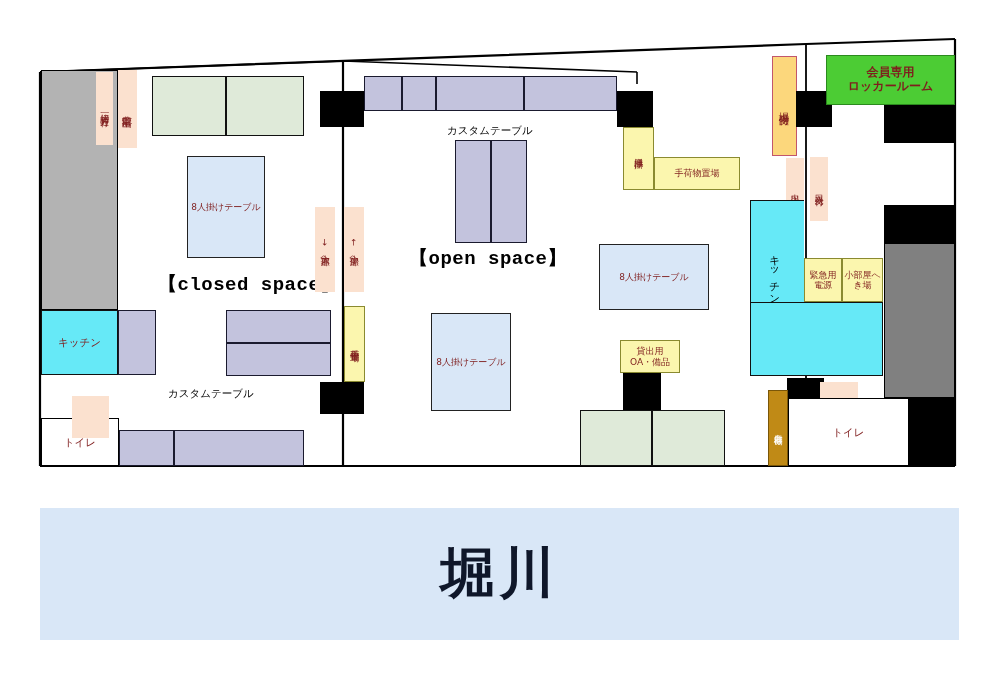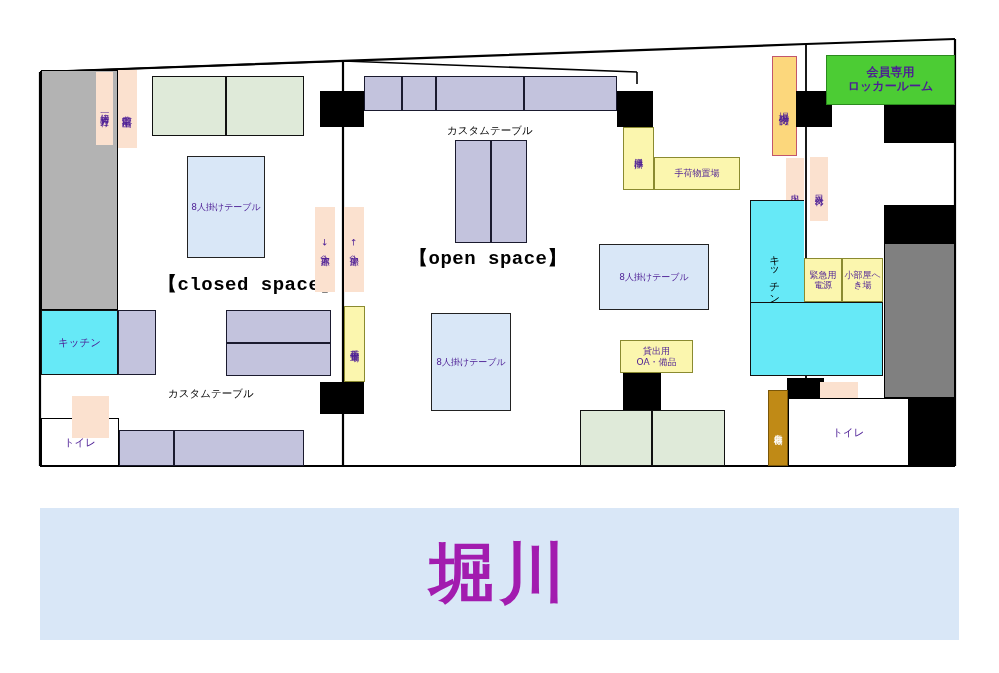--- a/index.html
+++ b/index.html
@@ -26,21 +26,21 @@
 
   
   .box {
     position: absolute;
     box-sizing: border-box;
     display: flex;
     align-items: center;
     justify-content: center;
     text-align: center;
     line-height: 1.15;
-    color: #4c1d95;
+    color: #7f1d1d;
   }
 
   
   .fill-gray      { background: #b3b3b3; border: 1.6px solid #000; }
   .fill-darkgray  { background: #808080; border: 1.6px solid #000; }
   .fill-black     { background: #000000; }
   .fill-lavender  { background: #c3c3dd; border: 1.8px solid #1a1a2e; }
   .fill-lightblue { background: #d9e7f7; border: 1.8px solid #222; }
   .fill-mint      { background: #dfead9; border: 1.8px solid #111; }
   .fill-cyan      { background: #66e9f7; border: 1.8px solid #111; }
@@ -88,23 +88,23 @@
     left: 40px;
     top: 508px;
     width: 919px;
     height: 132px;
     background: #d9e7f7;
     display: flex;
     align-items: center;
     justify-content: center;
   }
   #title-banner .title-text {
-    font-size: 66px;
+    font-size: 55px;
     font-weight: bold;
-    color: #a21caf;
+    color: #0f172a;
     letter-spacing: 4px;
   }
 
   svg.walls {
     position: absolute;
     left: 0;
     top: 0;
     width: 999px;
     height: 673px;
     pointer-events: none;
@@ -211,21 +211,21 @@
   </div>
 
   <div class="box fill-lightblue lbl-sm" style="left:599px; top:244px; width:110px; height:66px;">
     <span>8人掛けテーブル</span>
   </div>
 
   <div class="box fill-lightblue lbl-sm" style="left:431px; top:313px; width:80px; height:98px;">
     <span>8人掛けテーブル</span>
   </div>
 
-  <div class="box fill-yellow lbl-sm" style="left:620px; top:340px; width:73px; height:33px; flex-direction:column;">
+  <div class="box fill-yellow lbl-sm" style="left:620px; top:340px; width:60px; height:33px; flex-direction:column;">
     <span>貸出用</span>
     <span>OA・備品</span>
   </div>
   <div class="box fill-black" style="left:623px; top:373px; width:38px; height:37px;"></div>
 
   <div class="box fill-mint" style="left:580px; top:410px; width:72px; height:56px;"></div>
   <div class="box fill-mint" style="left:652px; top:410px; width:73px; height:56px;"></div>
 
 
   <div class="box fill-orange vertical lbl-md" style="left:772px; top:56px; width:25px; height:100px; writing-mode:vertical-rl;">

